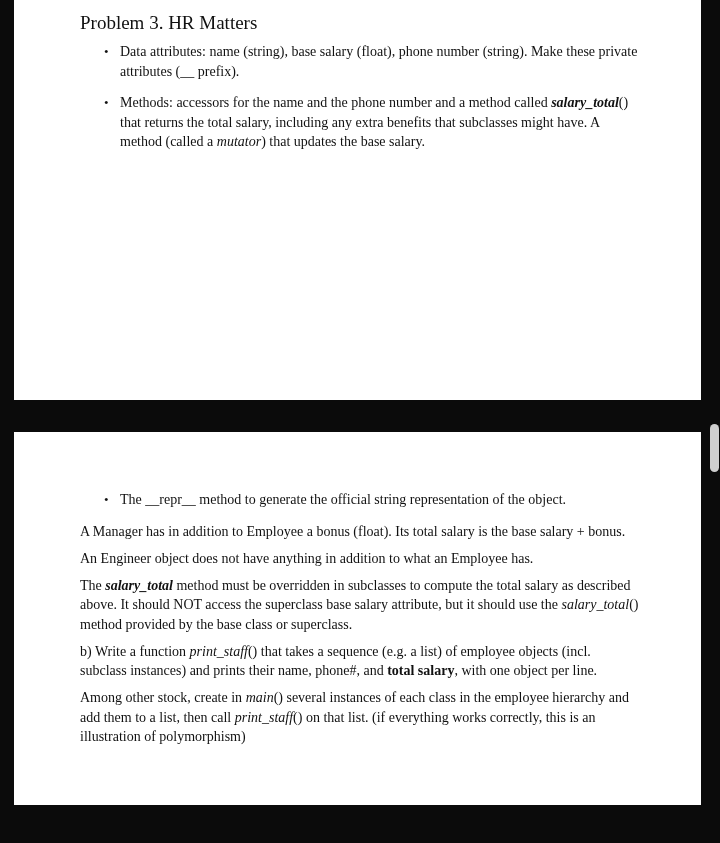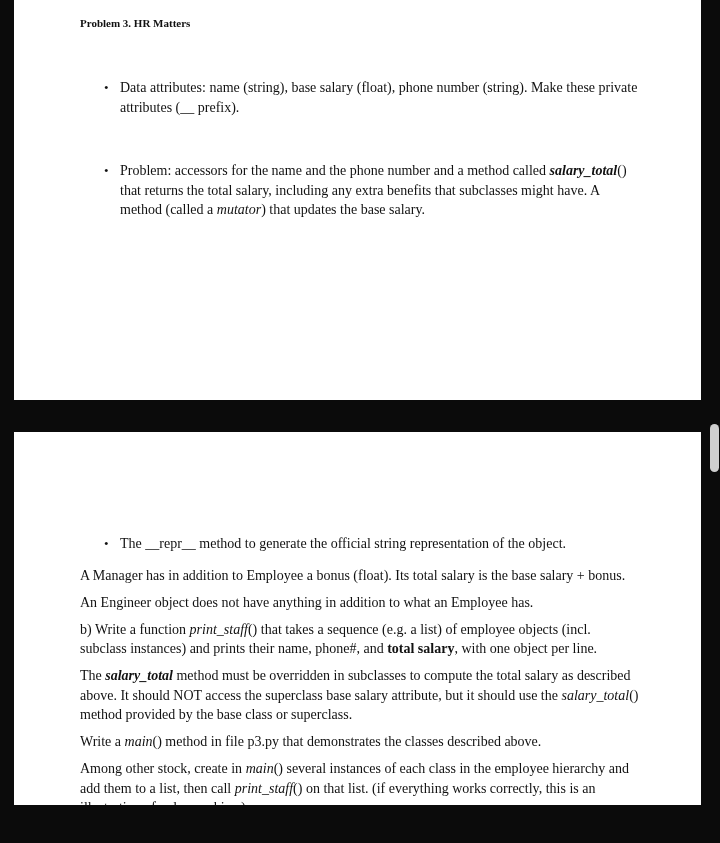--- a/index.html
+++ b/index.html
@@ -29,41 +29,40 @@
     top: 0;
     height: 400px;
     padding: 12px 62px 0 66px;
   }
   .page-2 {
     top: 432px;
     height: 373px;
     padding: 58px 62px 0 66px;
   }
   h1.doc-title {
-    font-size: 11px;
+    font-size: 19px;
     line-height: 22px;
-    font-weight: bold;
+    font-weight: normal;
     margin: 0 0 8px 0;
   }
   p.para {
     margin: 0 0 7.5px 0;
   }
   .gap-top {
     margin-top: 22px;
   }
   ul.bullets {
     list-style: none;
     margin: 0;
     padding: 0;
   }
   ul.bullets li {
     position: relative;
     padding-left: 40px;
     margin-bottom: 12px;
-    margin-top: 44px;
   }
   ul.bullets li::before {
     content: "\2022";
     position: absolute;
     left: 24px;
     top: 0;
     font-size: 13px;
   }
   .b { font-weight: bold; }
   .i { font-style: italic; }
@@ -79,31 +78,30 @@
 </style>
 </head>
 <body>
 
 <div class="viewer">
 
   <div class="page page-1">
     <h1 class="doc-title">Problem 3. HR Matters</h1>
     <ul class="bullets">
       <li><span>Data attributes: name (string), base salary (float), phone number (string). Make these private attributes (__ prefix).</span></li>
-      <li><span>Problem: accessors for the name and the phone number and a method called </span><span class="b i">salary_total</span><span>() that returns the total salary, including any extra benefits that subclasses might have. A method (called a </span><span class="i">mutator</span><span>) that updates the base salary.</span></li>
+      <li><span>Methods: accessors for the name and the phone number and a method called </span><span class="b i">salary_total</span><span>() that returns the total salary, including any extra benefits that subclasses might have. A method (called a </span><span class="i">mutator</span><span>) that updates the base salary.</span></li>
     </ul>
   </div>
 
   <div class="page page-2">
     <ul class="bullets">
       <li><span>The __repr__ method to generate the official string representation of the object.</span></li>
     </ul>
     <p class="para"><span>A Manager has in addition to Employee a bonus (float). Its total salary is the base salary + bonus.</span></p>
     <p class="para"><span>An Engineer object does not have anything in addition to what an Employee has.</span></p>
+    <p class="para"><span>The </span><span class="b i">salary_total</span><span> method must be overridden in subclasses to compute the total salary as described above. It should NOT access the superclass base salary attribute, but it should use the </span><span class="i">salary_total</span><span>() method provided by the base class or superclass.</span></p>
     <p class="para gap-top"><span>b) Write a function </span><span class="i">print_staff</span><span>() that takes a sequence (e.g. a list) of employee objects (incl. subclass instances) and prints their name, phone#, and </span><span class="b">total salary</span><span>, with one object per line.</span></p>
-    <p class="para"><span>The </span><span class="b i">salary_total</span><span> method must be overridden in subclasses to compute the total salary as described above. It should NOT access the superclass base salary attribute, but it should use the </span><span class="i">salary_total</span><span>() method provided by the base class or superclass.</span></p>
-    <p class="para"><span>Write a </span><span class="i">main</span><span>() method in file p3.py that demonstrates the classes described above.</span></p>
     <p class="para"><span>Among other stock, create in </span><span class="i">main</span><span>() several instances of each class in the employee hierarchy and add them to a list, then call </span><span class="i"> print_staff</span><span>() on that list. (if everything works correctly, this is an illustration of polymorphism)</span></p>
   </div>
 
   <div class="scrollbar-thumb"></div>
 
 </div>
 
 </body></html>

